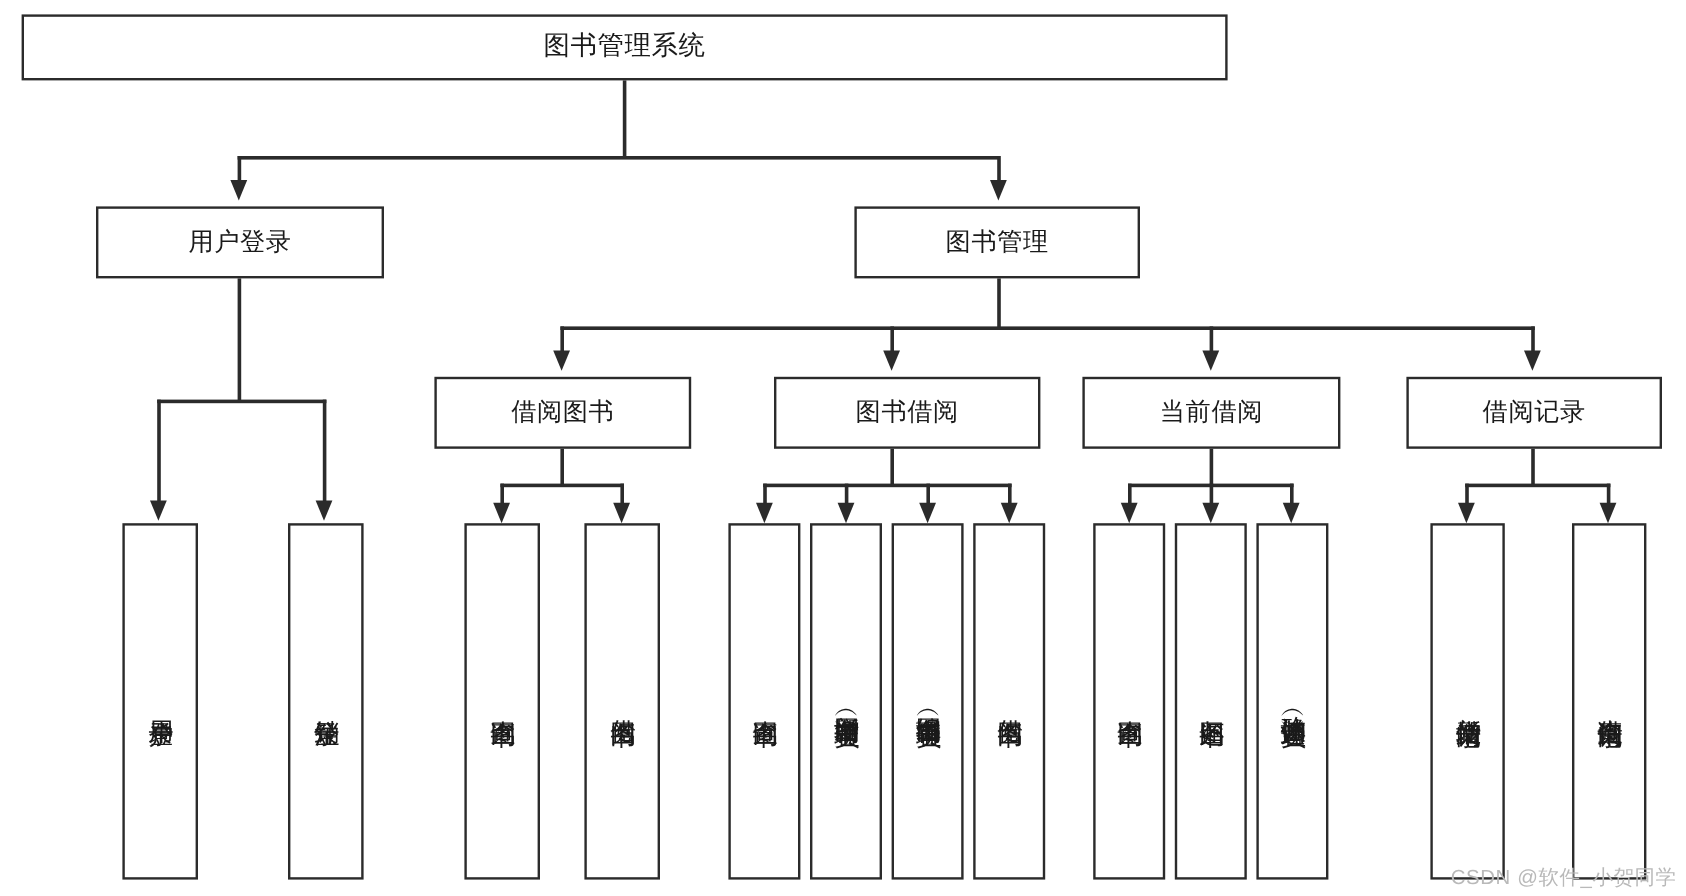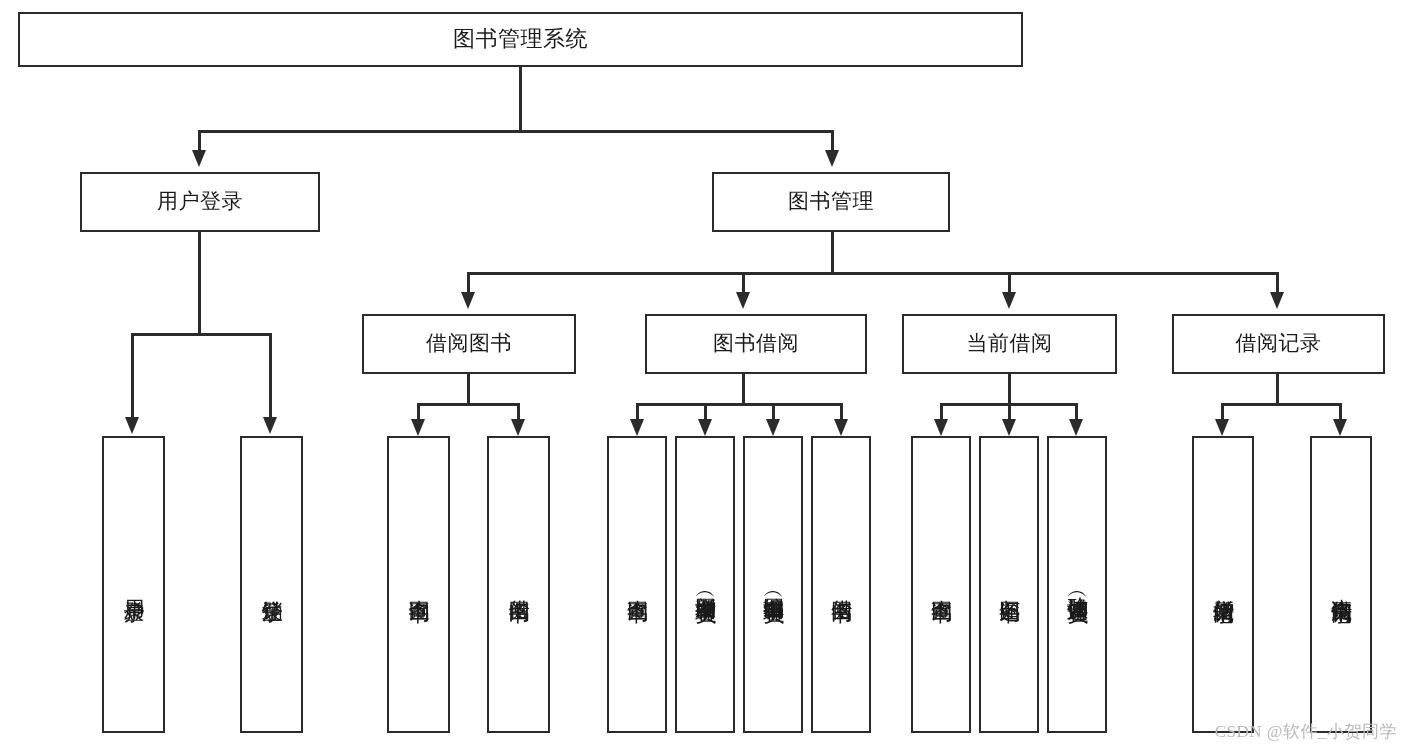--- a/index.html
+++ b/index.html
@@ -68,21 +68,21 @@
     border-top: 17px solid #2b2b2b;
   }
   #watermark {
     position: absolute;
     right: 8px;
     bottom: 4px;
     font-size: 17px;
     color: #b9b9b9;
     letter-spacing: 0.5px;
     white-space: nowrap;
-    font-family: Liberation Serif, serif;
+    font-family: Liberation Sans, sans-serif;
   }
 </style>
 </head>
 <body>
 
 <div id="canvas">
 
   <div class="node root horiz" style="left:18px; top:12px; width:1005px; height:55px;">
     <span>图书管理系统</span>
   </div>

